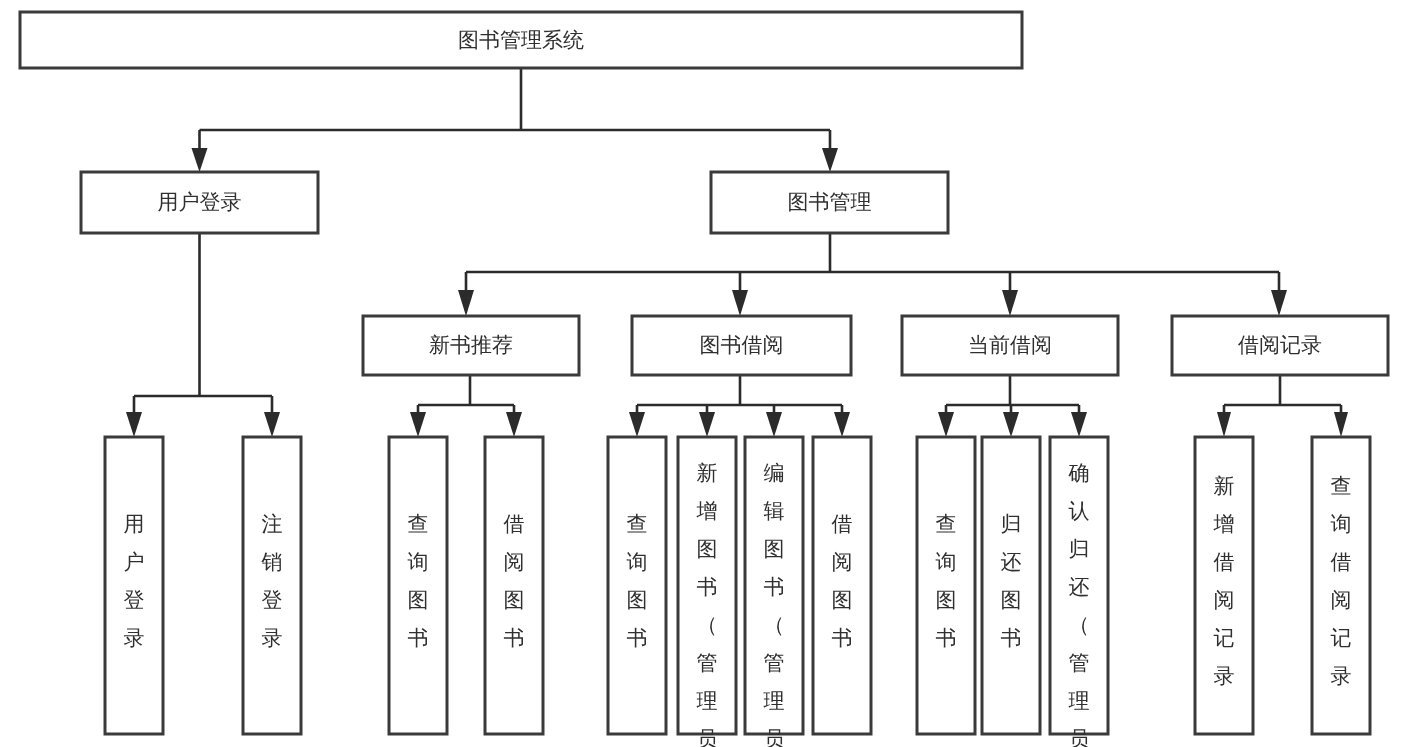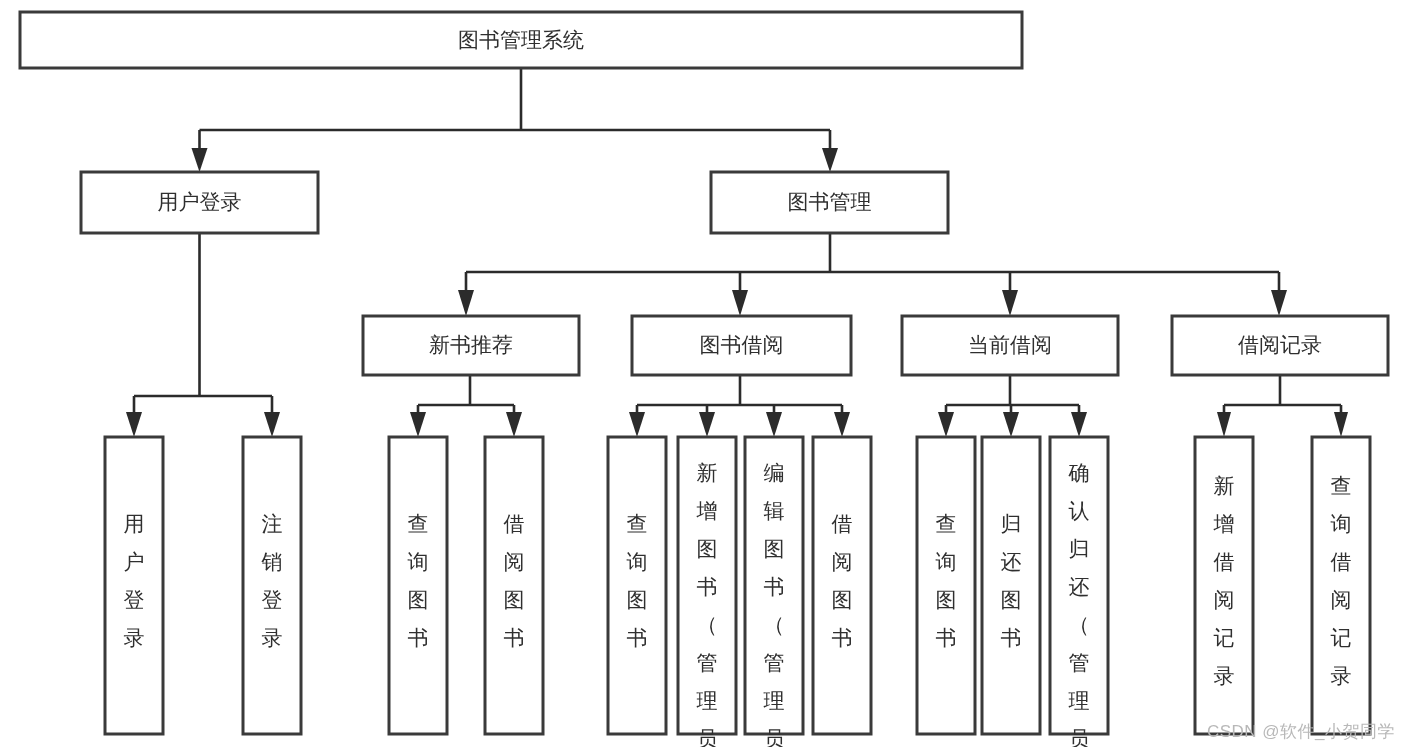--- a/index.html
+++ b/index.html
@@ -232,14 +232,13 @@
           <text class="node-label-vertical" x="1224"><tspan x="1224" y="492.5">新</tspan><tspan x="1224" y="530.5">增</tspan><tspan x="1224" y="568.5">借</tspan><tspan x="1224" y="606.5">阅</tspan><tspan x="1224" y="644.5">记</tspan><tspan x="1224" y="682.5">录</tspan></text>
         </g>
         <g>
           <rect class="node-box" x="1312" y="437" width="58" height="297"></rect>
           <text class="node-label-vertical" x="1341"><tspan x="1341" y="492.5">查</tspan><tspan x="1341" y="530.5">询</tspan><tspan x="1341" y="568.5">借</tspan><tspan x="1341" y="606.5">阅</tspan><tspan x="1341" y="644.5">记</tspan><tspan x="1341" y="682.5">录</tspan></text>
         </g>
       </g>
 
   </svg>
 
-  <div class="watermark">CSDN @软件_小贺同学</div>
 </div>
 
 </body></html>

